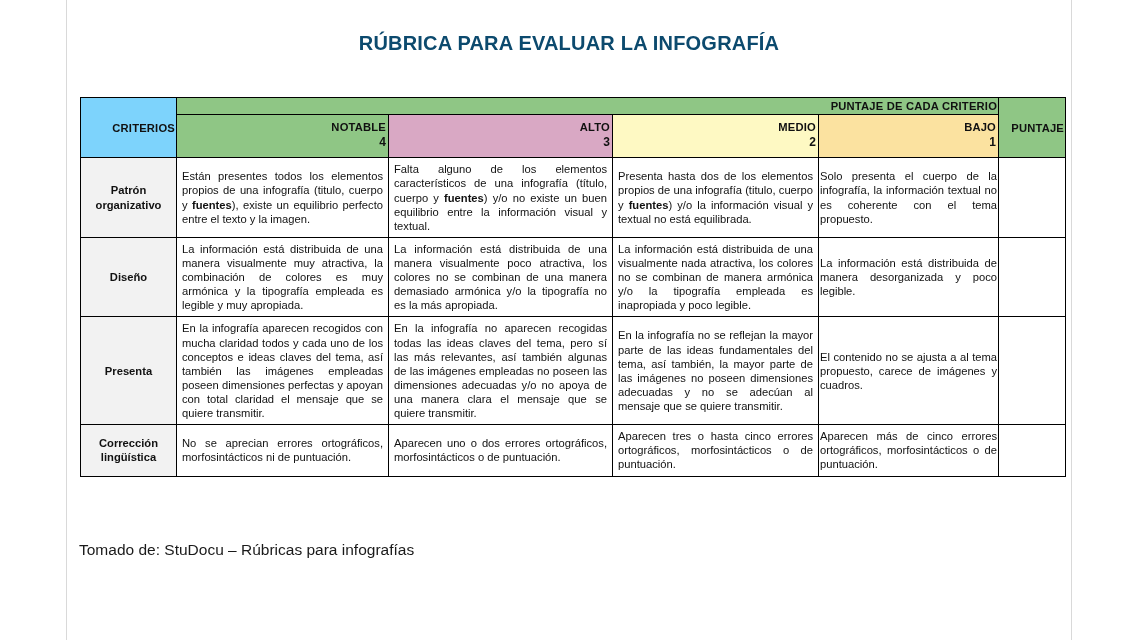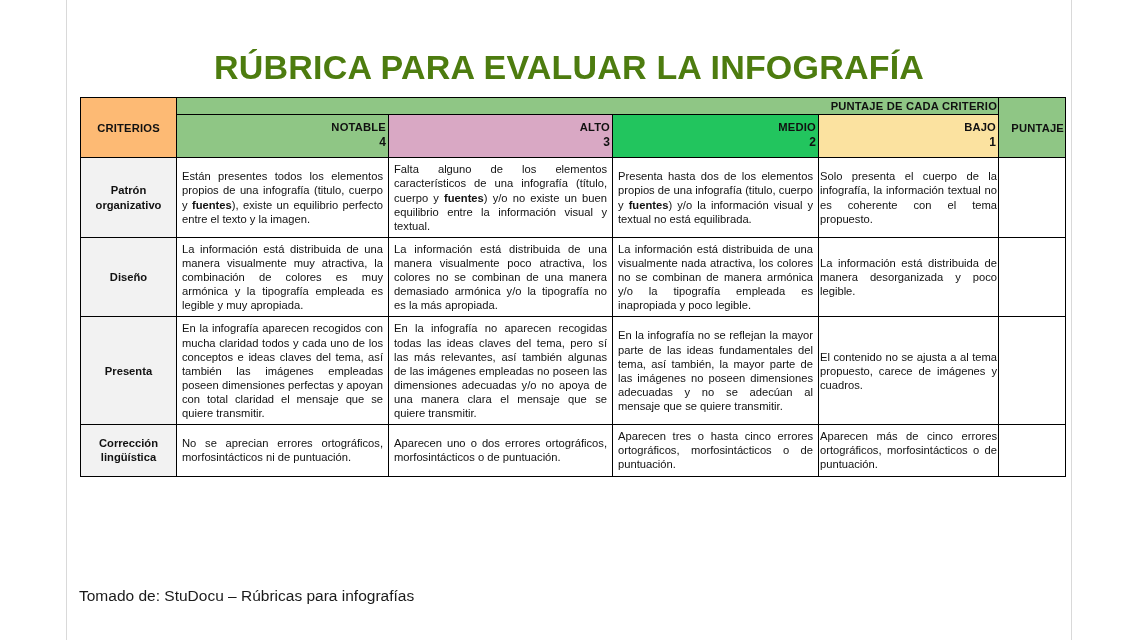--- a/index.html
+++ b/index.html
@@ -29,26 +29,26 @@
     position: absolute;
     left: 67px;
     right: 67px;
     top: 0;
     bottom: 0;
     background: #ffffff;
   }
 
   .doc-title {
     text-align: center;
-    font-size: 34px;
-    font-weight: bold;
-    color: #4d7c0f;
+    font-size: 20px;
+    font-weight: bold;
+    color: #0c4a6e;
     letter-spacing: 0.2px;
     padding-top: 32px;
-    margin: 16px;
+    margin: 0;
   }
 
   .table-wrap {
     position: absolute;
     left: 13px;
     top: 97px;
     width: 985px;
   }
 
   table.rubric {
@@ -60,22 +60,22 @@
   table.rubric td {
     border: 1px solid #000000;
     vertical-align: middle;
     font-size: 11.2px;
     line-height: 1.26;
     color: #111111;
   }
 
   
   .hdr-criterios {
-    background: #fdba74;
-    text-align: center;
+    background: #7dd3fc;
+    text-align: right;
     font-weight: bold;
     font-size: 12.3px;
     letter-spacing: 0.2px;
   }
   .hdr-puntaje-cada,
   .hdr-puntaje {
     background: #8fc685;
     text-align: right;
     font-weight: bold;
     font-size: 11.6px;
@@ -90,21 +90,21 @@
     letter-spacing: 0.2px;
   }
   .lvl .num {
     display: block;
     font-weight: bold;
     font-size: 12px;
     margin-top: 1px;
   }
   .lvl.notable { background: #8fc685; }
   .lvl.alto    { background: #d9a8c4; padding-left: 12px; }
-  .lvl.medio   { background: #22c55e; }
+  .lvl.medio   { background: #fef9c3; }
   .lvl.bajo    { background: #fbe2a0; }
 
   
   .crit-name {
     background: #f2f2f2;
     text-align: center;
     font-weight: bold;
     font-size: 12.2px;
     line-height: 1.3;
     padding: 4px 3px;
@@ -122,21 +122,21 @@
     padding-right: 1px;
     vertical-align: middle;
   }
   .cell b { font-weight: bold; }
 
   .score-cell { background: #ffffff; }
 
   .caption {
     position: absolute;
     left: 12px;
-    top: 587px;
+    top: 541px;
     font-size: 15.5px;
     color: #1a1a1a;
     font-family: "Liberation Sans", sans-serif;
   }
 </style>
 </head>
 <body>
 
 <div class="page-edge left"></div>
 <div class="page-edge right"></div>

